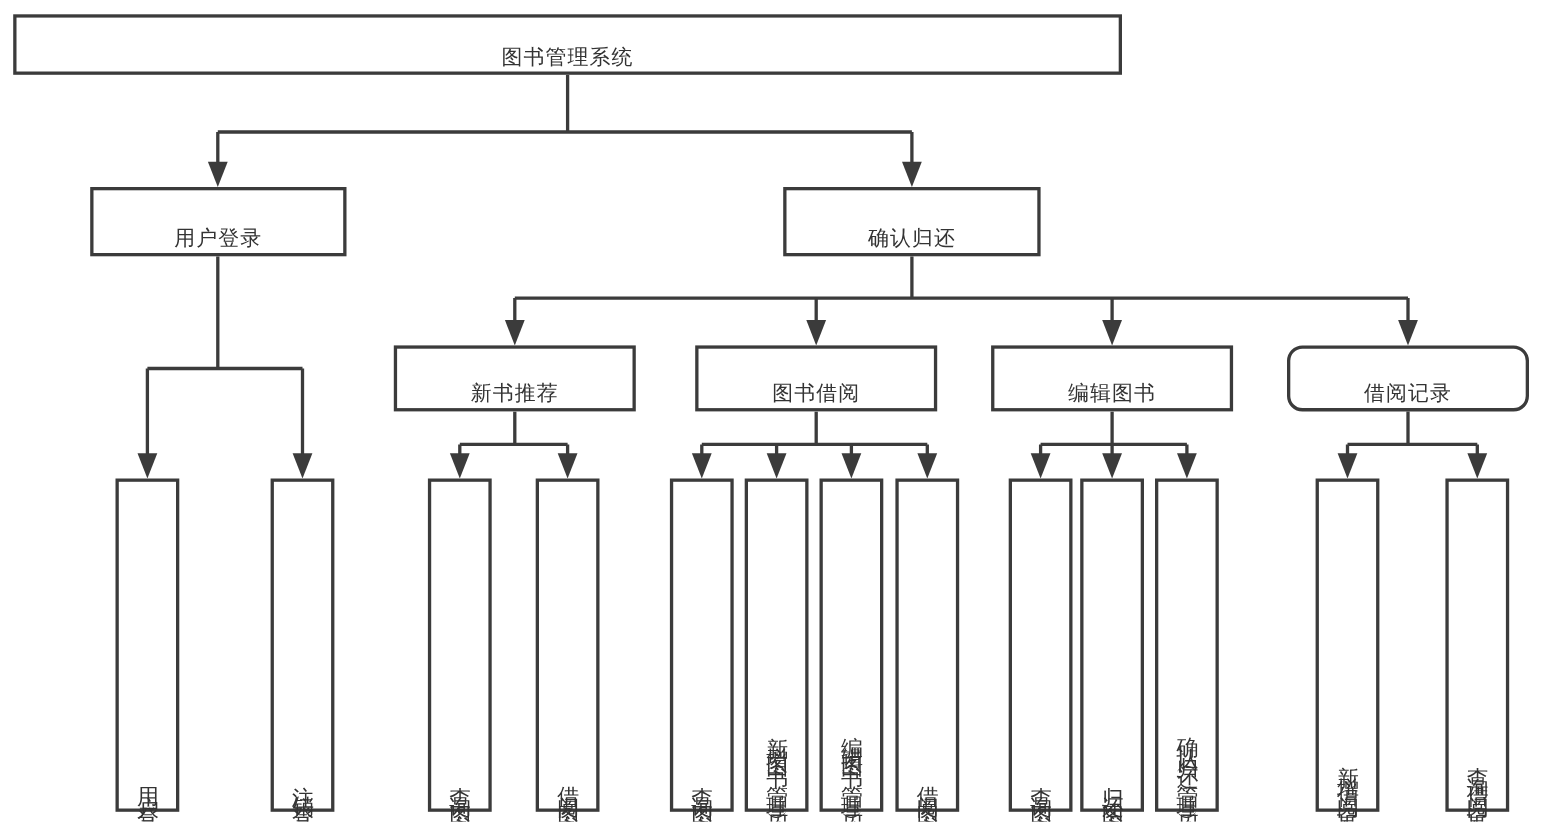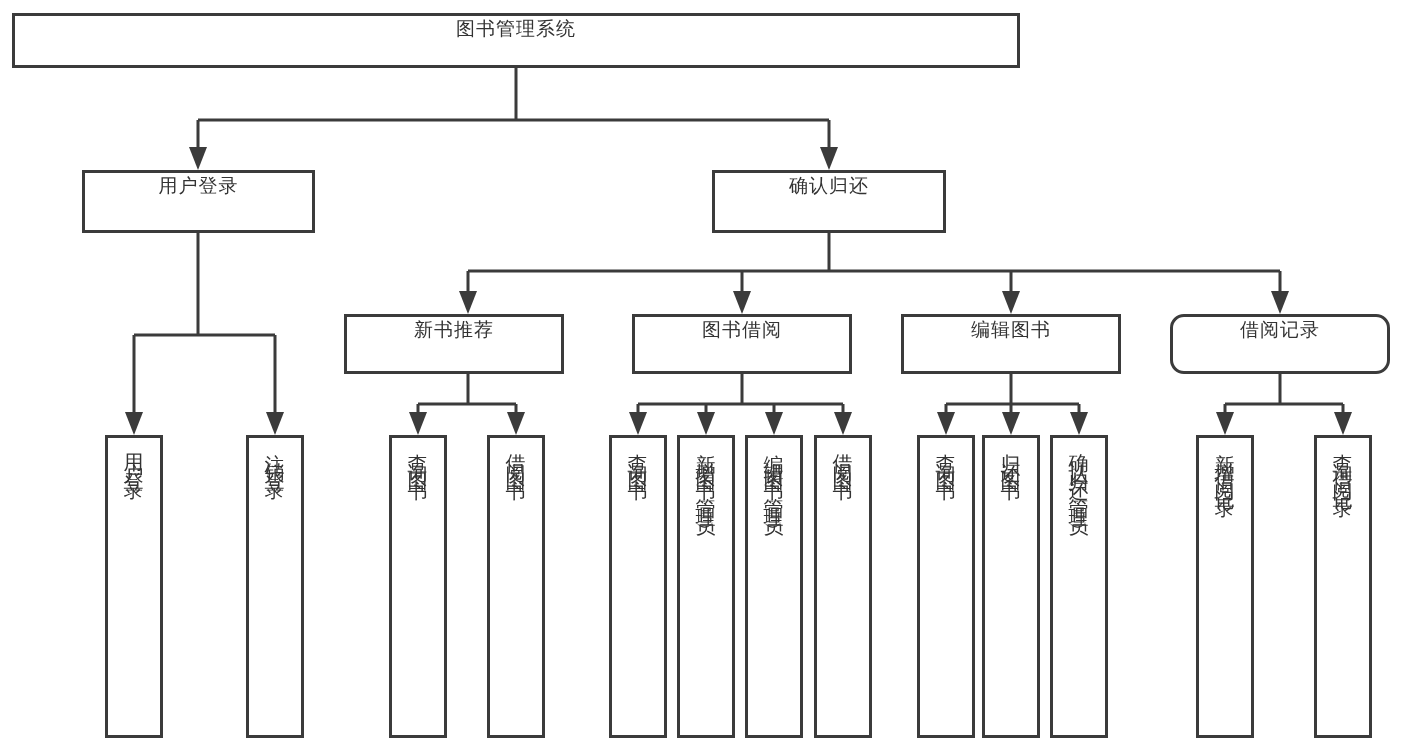--- a/index.html
+++ b/index.html
@@ -22,35 +22,35 @@
     width: 1405px;
     height: 747px;
     pointer-events: none;
   }
   .node {
     position: absolute;
     box-sizing: border-box;
     background: #ffffff;
     border: 3px solid #3b3b3b;
     display: flex;
-    align-items: flex-start;
+    align-items: flex-end;
     justify-content: center;
     color: #333333;
   }
   .h-node span {
     font-size: 19px;
     letter-spacing: 1px;
     color: #333333;
     white-space: nowrap;
   }
   .root-node { left: 12px; top: 13px; width: 1008px; height: 55px; }
   .lvl2-a { left: 82px;  top: 170px; width: 233px; height: 63px; }
   .lvl2-b { left: 712px; top: 170px; width: 234px; height: 63px; }
   .lvl3   { top: 314px; width: 220px; height: 60px; }
-  .lvl3-a { left: 344px; }
+  .lvl3-a { left: 358px; }
   .lvl3-b { left: 632px; }
   .lvl3-c { left: 901px; }
   .lvl3-d { left: 1170px; border-radius: 14px; }
   .leaf {
     top: 435px;
     width: 58px;
     height: 303px;
   }
   .leaf span {
     writing-mode: vertical-rl;

